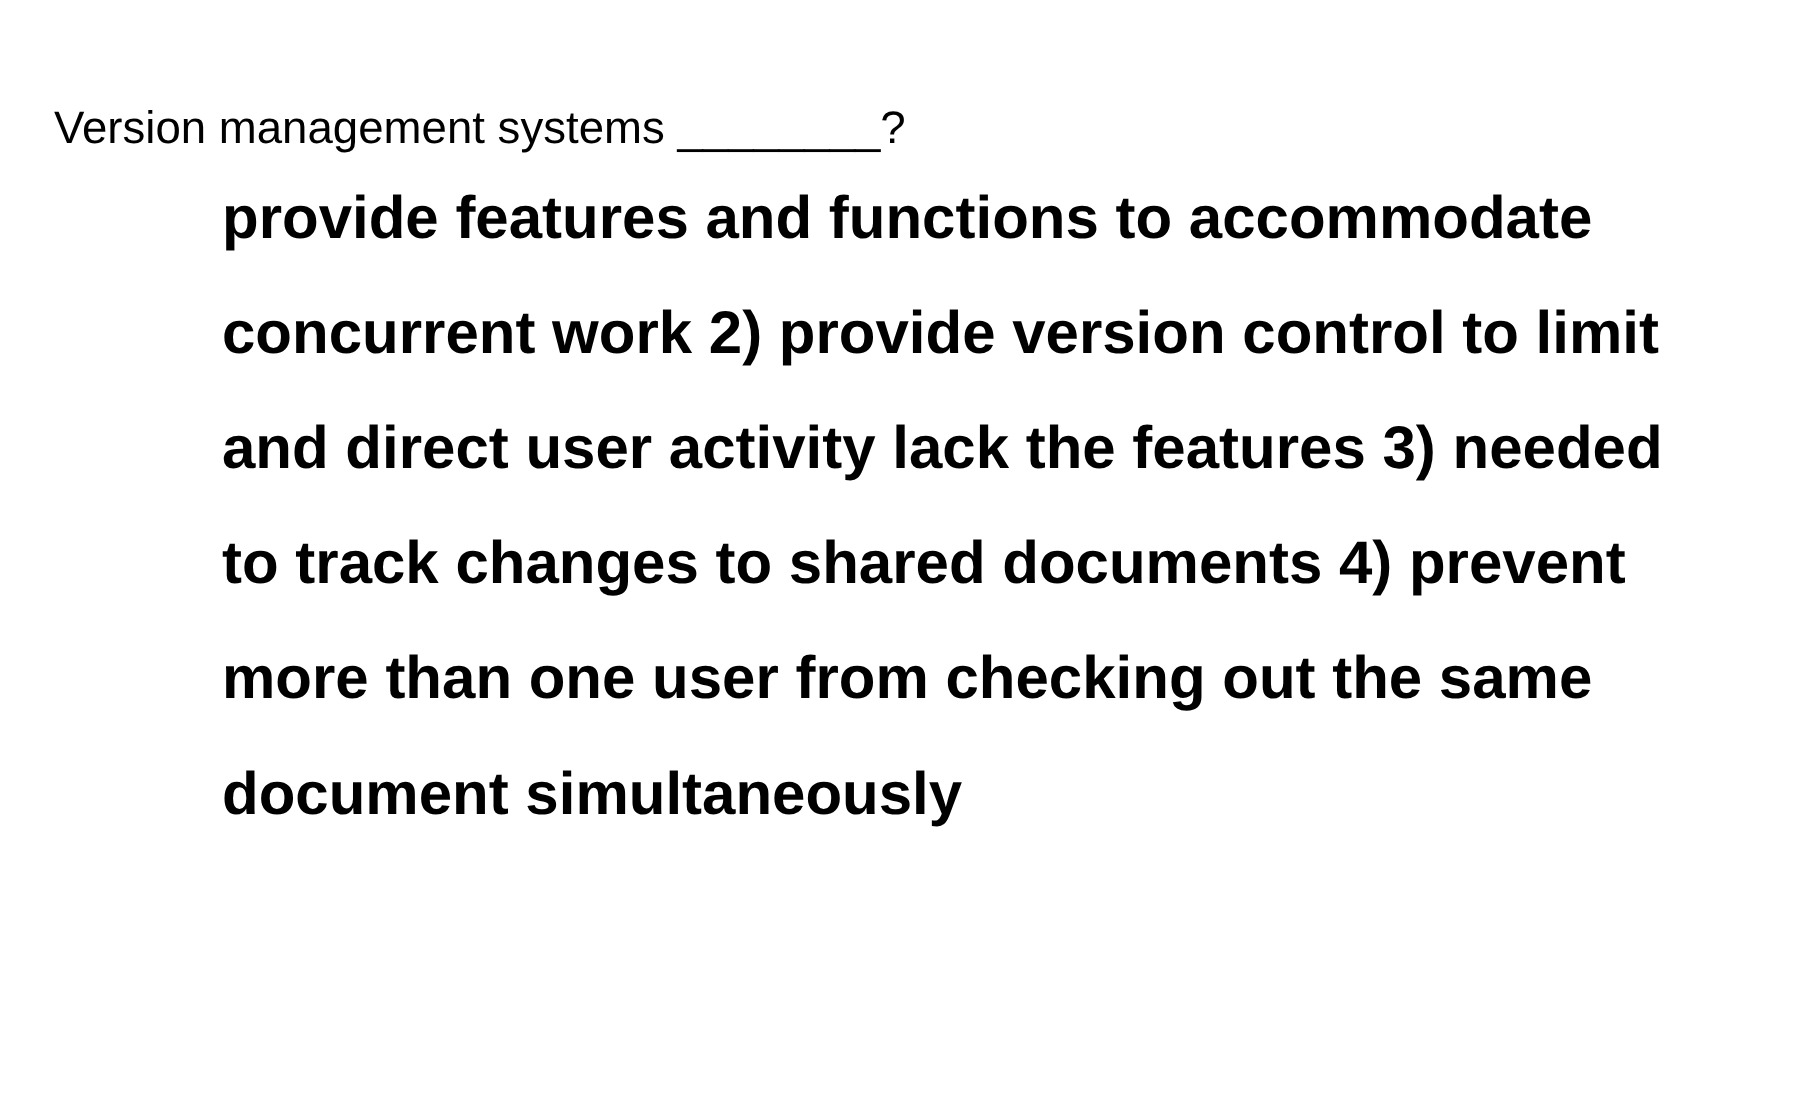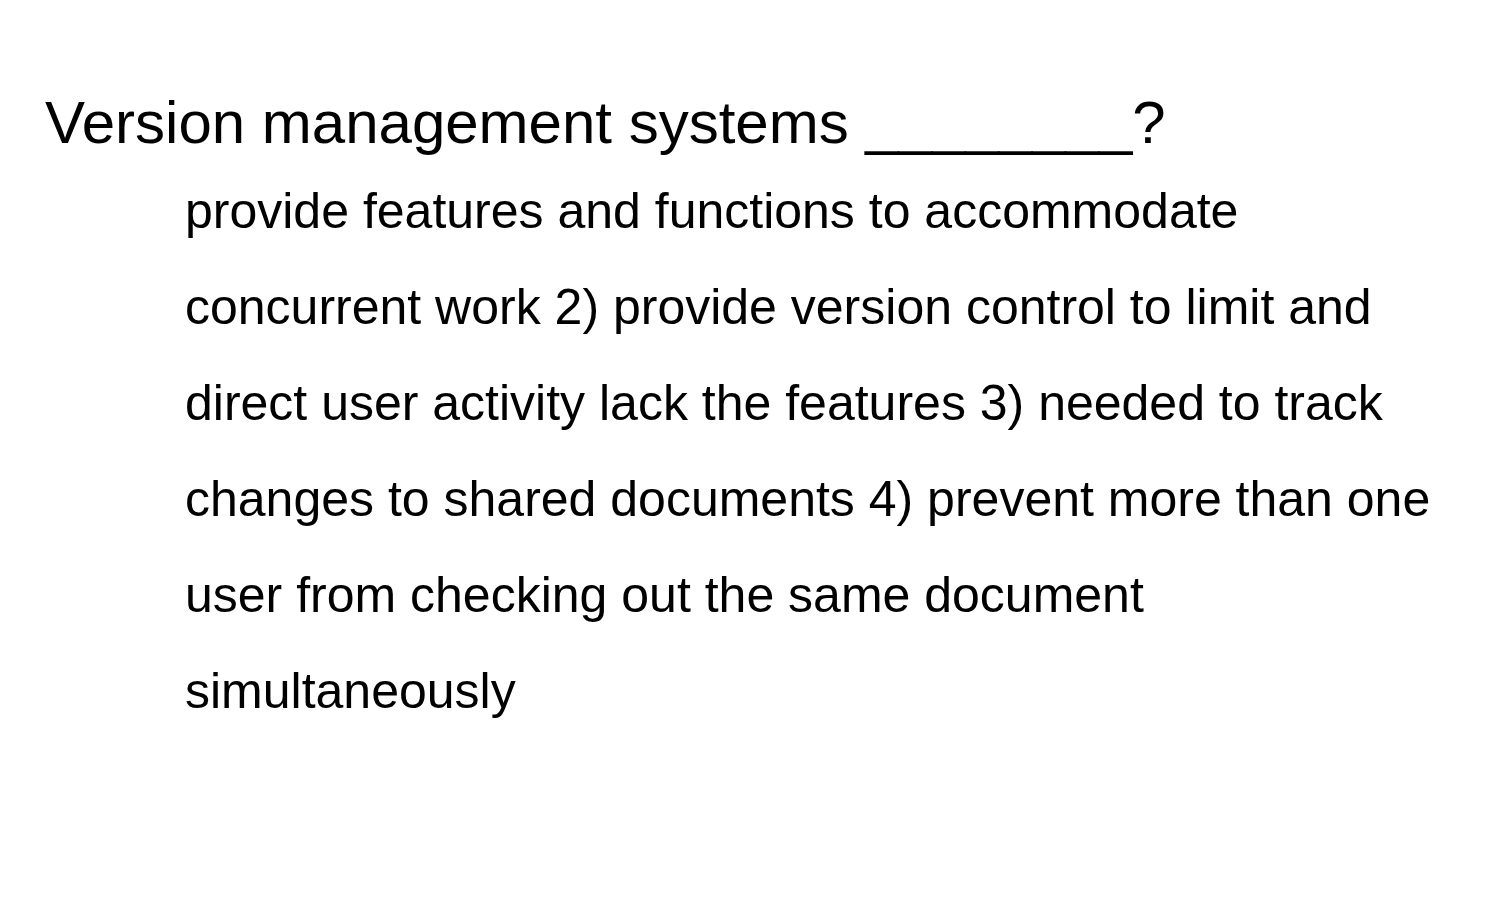--- a/index.html
+++ b/index.html
@@ -13,29 +13,29 @@
     overflow: hidden;
   }
   .container {
     padding-top: 82px;
     padding-left: 45px;
     padding-right: 45px;
     box-sizing: border-box;
     width: 100%;
   }
   .question {
-    font-size: 60px;
+    font-size: 38px;
     line-height: 1.35;
     font-weight: 400;
     letter-spacing: 0px;
   }
   .options {
     font-size: 50px;
     line-height: 1.92;
-    font-weight: 400;
+    font-weight: 700;
     padding-left: 140px;
     padding-right: 10px;
     letter-spacing: 0px;
   }
   .marker {
     display: inline-block;
     width: 0.5em;
     height: 0.5em;
     background: #000;
     border-radius: 50%;

